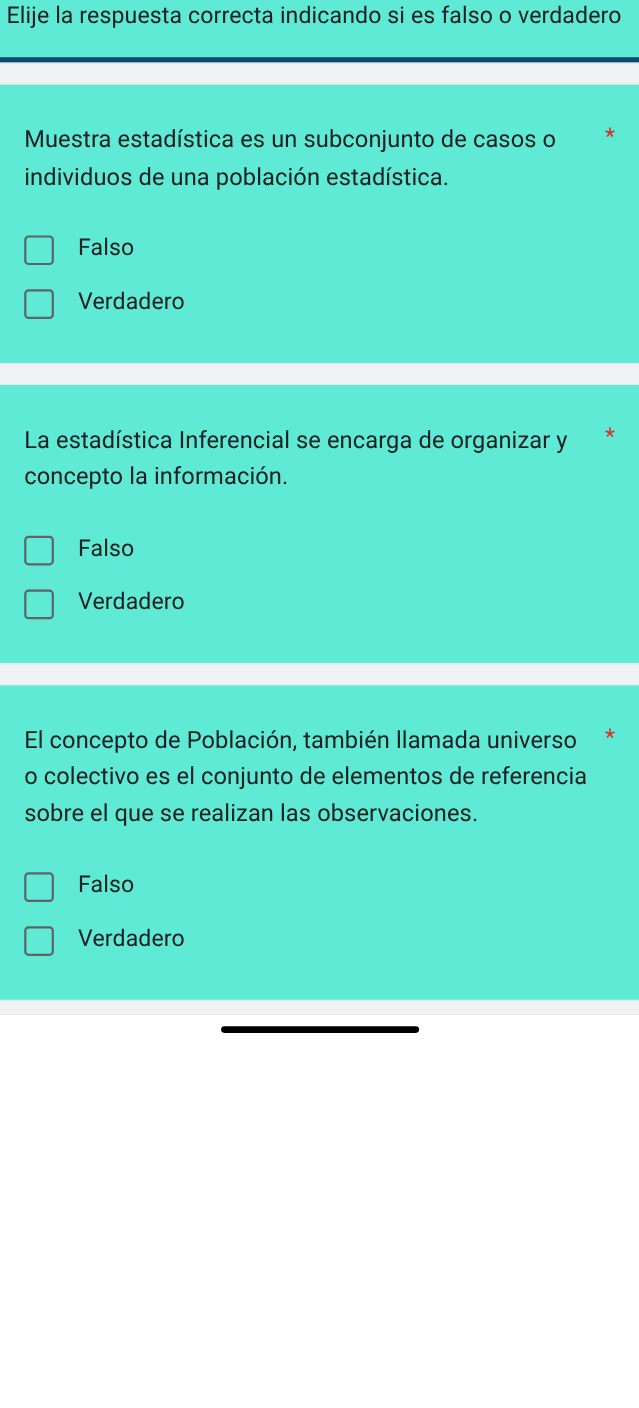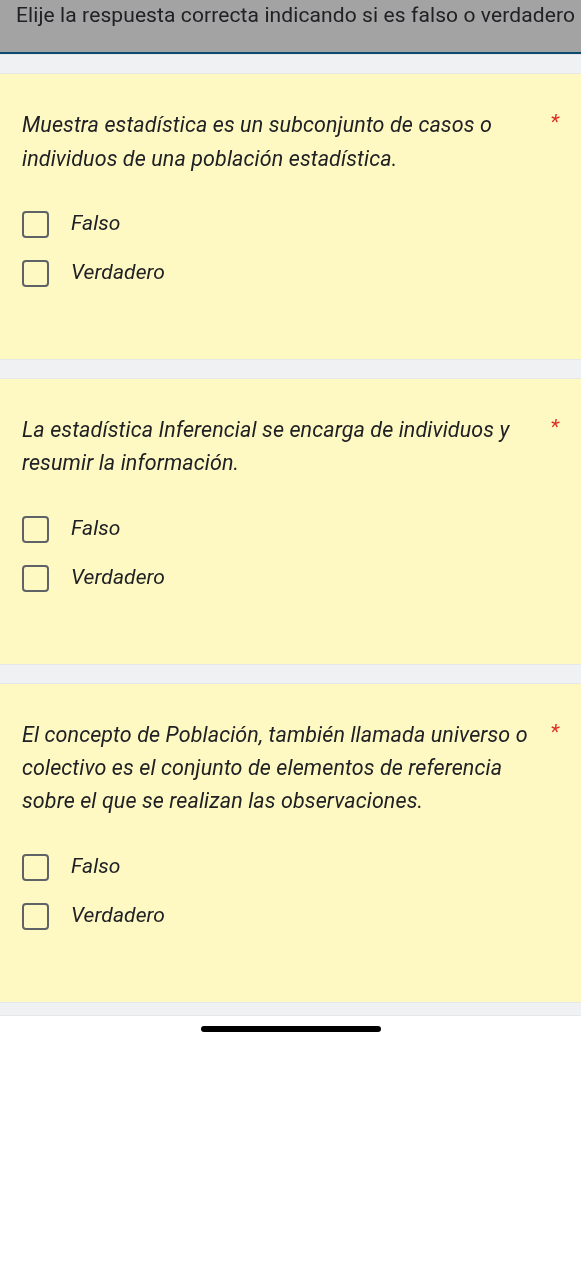--- a/index.html
+++ b/index.html
@@ -7,41 +7,39 @@
     padding: 0;
     box-sizing: border-box;
   }
   body {
     font-family: Roboto, Arial, sans-serif;
     background: #ffffff;
     width: 581px;
     color: #202124;
   }
   .header-section {
-    background: #a3a3a3;
+    background: #5eead4;
     padding: 0 6px 22px 6px;
-    border-bottom: 2px solid #0c4a6e;
-    text-align: right;
+    border-bottom: 5px solid #0c4a6e;
   }
   .header-text {
     font-size: 21px;
     line-height: 1.45;
     color: #202124;
     letter-spacing: 0.1px;
   }
   .gap {
     height: 20px;
     background: #f0f1f3;
     border-top: 1px solid #e6e7e9;
     border-bottom: 1px solid #e6e7e9;
   }
   .question-card {
-    background: #fef9c3;
-    padding: 34px 22px 50px 22px;
-    font-style: italic;
+    background: #5eead4;
+    padding: 34px 22px 18px 22px;
   }
   .question-row {
     display: flex;
     align-items: flex-start;
     margin-bottom: 36px;
   }
   .question-text {
     font-size: 21.5px;
     line-height: 1.55;
     color: #202124;
@@ -106,21 +104,21 @@
   <div class="option-row">
     <div class="checkbox"></div>
     <div class="option-label">Verdadero</div>
   </div>
 </div>
 
 <div class="gap"></div>
 
 <div class="question-card">
   <div class="question-row">
-    <div class="question-text">La estadística Inferencial se encarga de individuos y resumir la información.</div>
+    <div class="question-text">La estadística Inferencial se encarga de organizar y concepto la información.</div>
     <div class="required-asterisk">*</div>
   </div>
   <div class="option-row">
     <div class="checkbox"></div>
     <div class="option-label">Falso</div>
   </div>
   <div class="option-row">
     <div class="checkbox"></div>
     <div class="option-label">Verdadero</div>
   </div>

